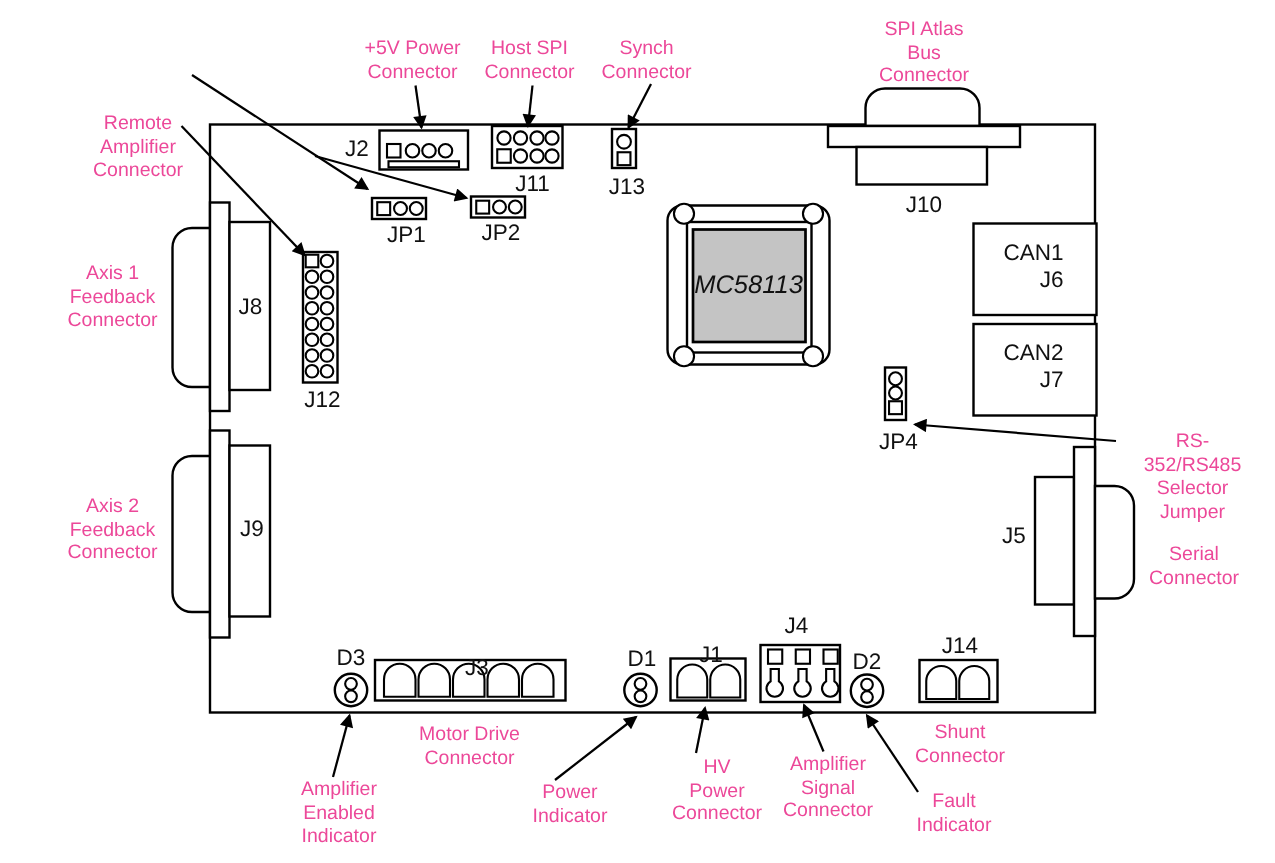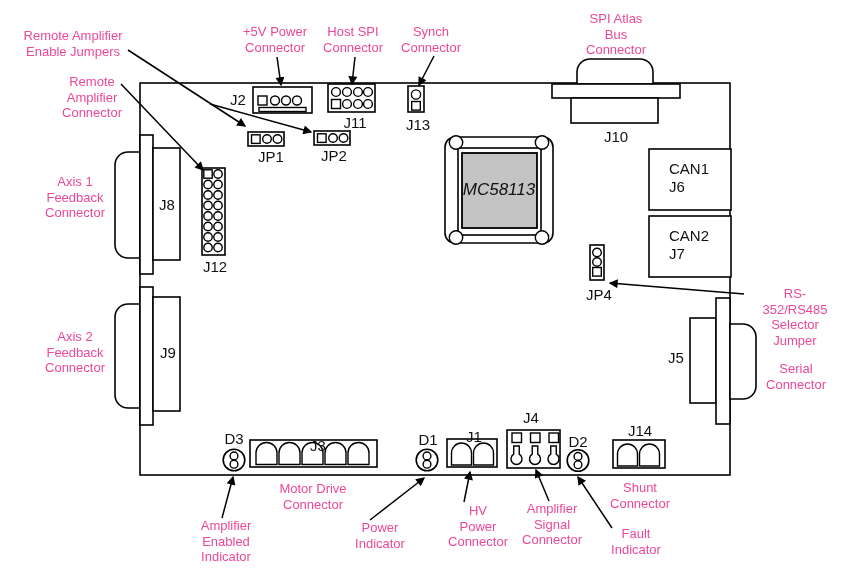--- a/index.html
+++ b/index.html
@@ -6,21 +6,21 @@
   #stage{
     position:relative;width:850px;height:575px;background:#ffffff;overflow:hidden;
     font-family:"Liberation Sans","DejaVu Sans",sans-serif;color:#1a1a1a;
   }
   #board-svg{position:absolute;left:0;top:0;}
   .lbl{
     position:absolute;transform:translateX(-50%);text-align:center;
     white-space:pre-line;font-size:13px;line-height:15.5px;color:#ec4899;
   }
   .des{
-    position:absolute;transform:translateX(-50%);text-align:left;
+    position:absolute;transform:translateX(-50%);text-align:right;
     white-space:pre-line;font-size:15px;line-height:17.5px;color:#111;
   }
   .chiplbl{
     position:absolute;transform:translateX(-50%);font-size:17px;color:#111;font-style:italic;
   }
   svg .outline{fill:#ffffff;stroke:#000;stroke-width:1.6;}
   svg .pin{fill:#ffffff;stroke:#000;stroke-width:1.4;}
   svg .ln{stroke:#000;stroke-width:1.5;fill:none;}
 </style>
 </head>
@@ -195,22 +195,20 @@
     <line class="ln" x1="210" y1="104" x2="311" y2="132" marker-end="url(#arr)"></line>
     <line class="ln" x1="121" y1="84" x2="203" y2="170" marker-end="url(#arr)"></line>
     <line class="ln" x1="744" y1="294" x2="610" y2="283" marker-end="url(#arr)"></line>
     <line class="ln" x1="222" y1="518" x2="233" y2="477" marker-end="url(#arr)"></line>
     <line class="ln" x1="370" y1="520" x2="424" y2="478" marker-end="url(#arr)"></line>
     <line class="ln" x1="464" y1="502" x2="470" y2="472" marker-end="url(#arr)"></line>
     <line class="ln" x1="549" y1="501" x2="536" y2="470" marker-end="url(#arr)"></line>
     <line class="ln" x1="612" y1="528" x2="578" y2="477" marker-end="url(#arr)"></line>
   </svg>
 
-  <div class="lbl" style="left:73px;top:28px">Remote Amplifier
-Enable Jumpers</div>
   <div class="lbl" style="left:92px;top:74px">Remote
 Amplifier
 Connector</div>
   <div class="lbl" style="left:275px;top:24px">+5V Power
 Connector</div>
   <div class="lbl" style="left:353px;top:24px">Host SPI
 Connector</div>
   <div class="lbl" style="left:431px;top:24px">Synch
 Connector</div>
   <div class="lbl" style="left:616px;top:11px">SPI Atlas

